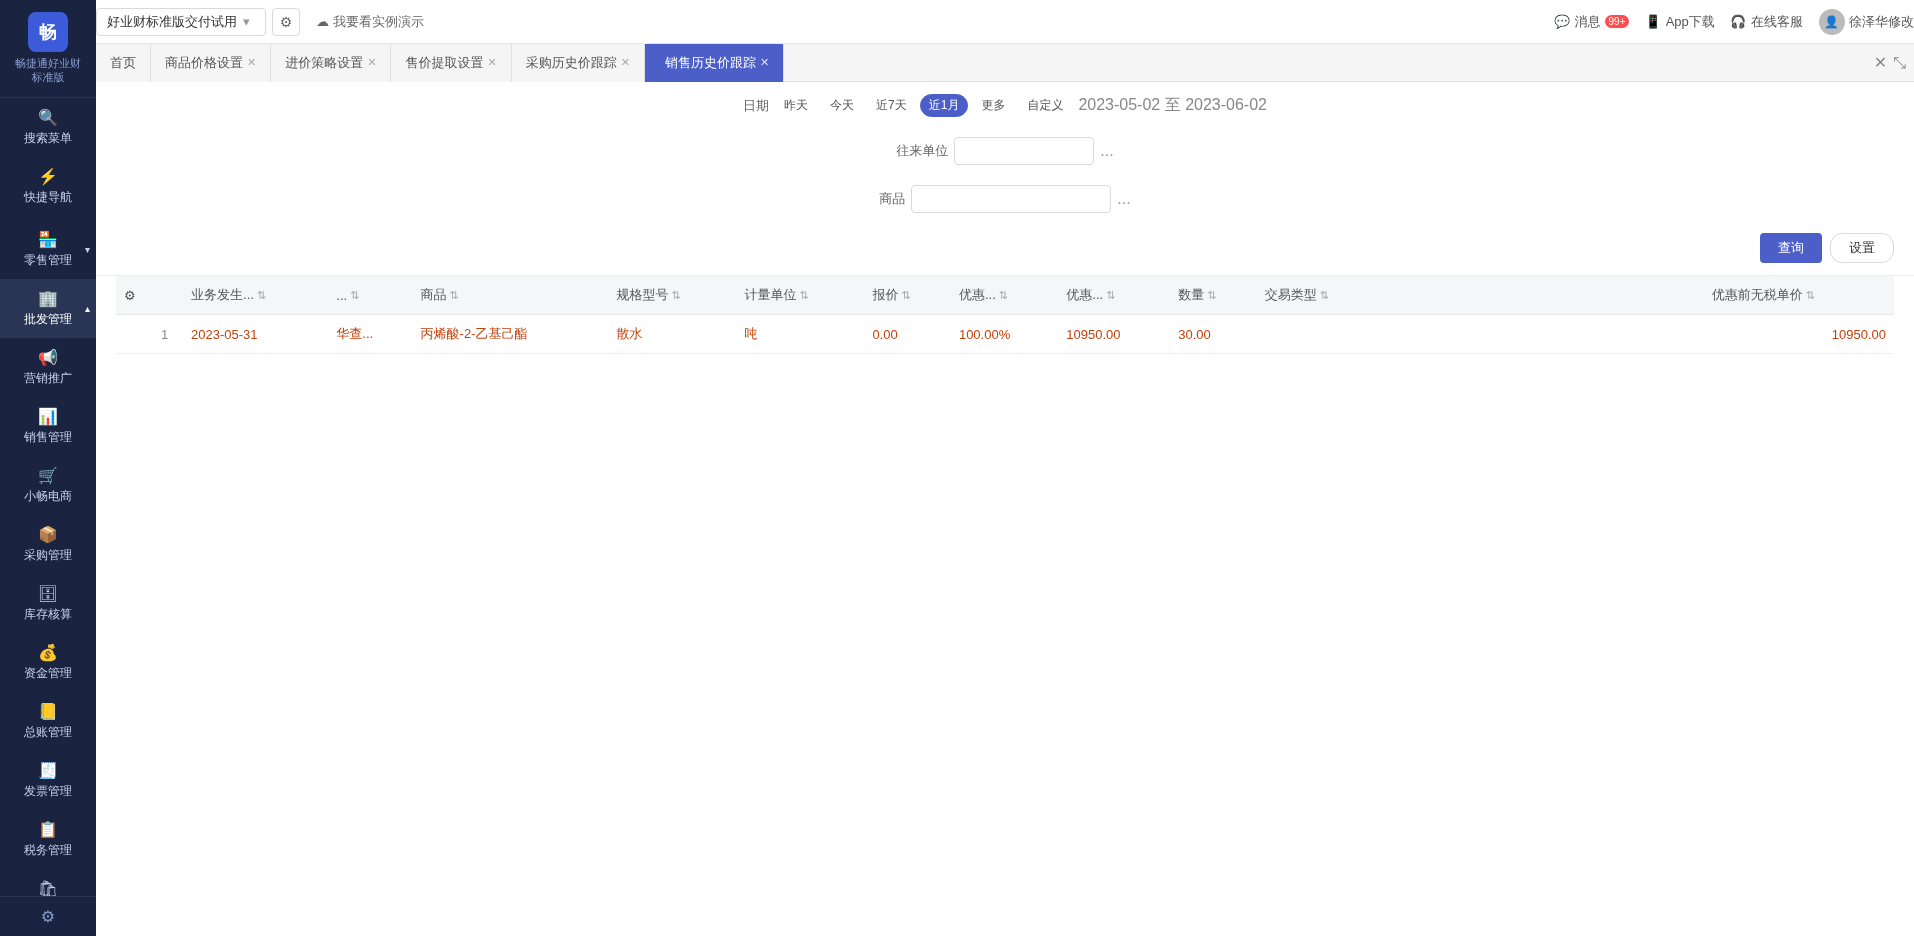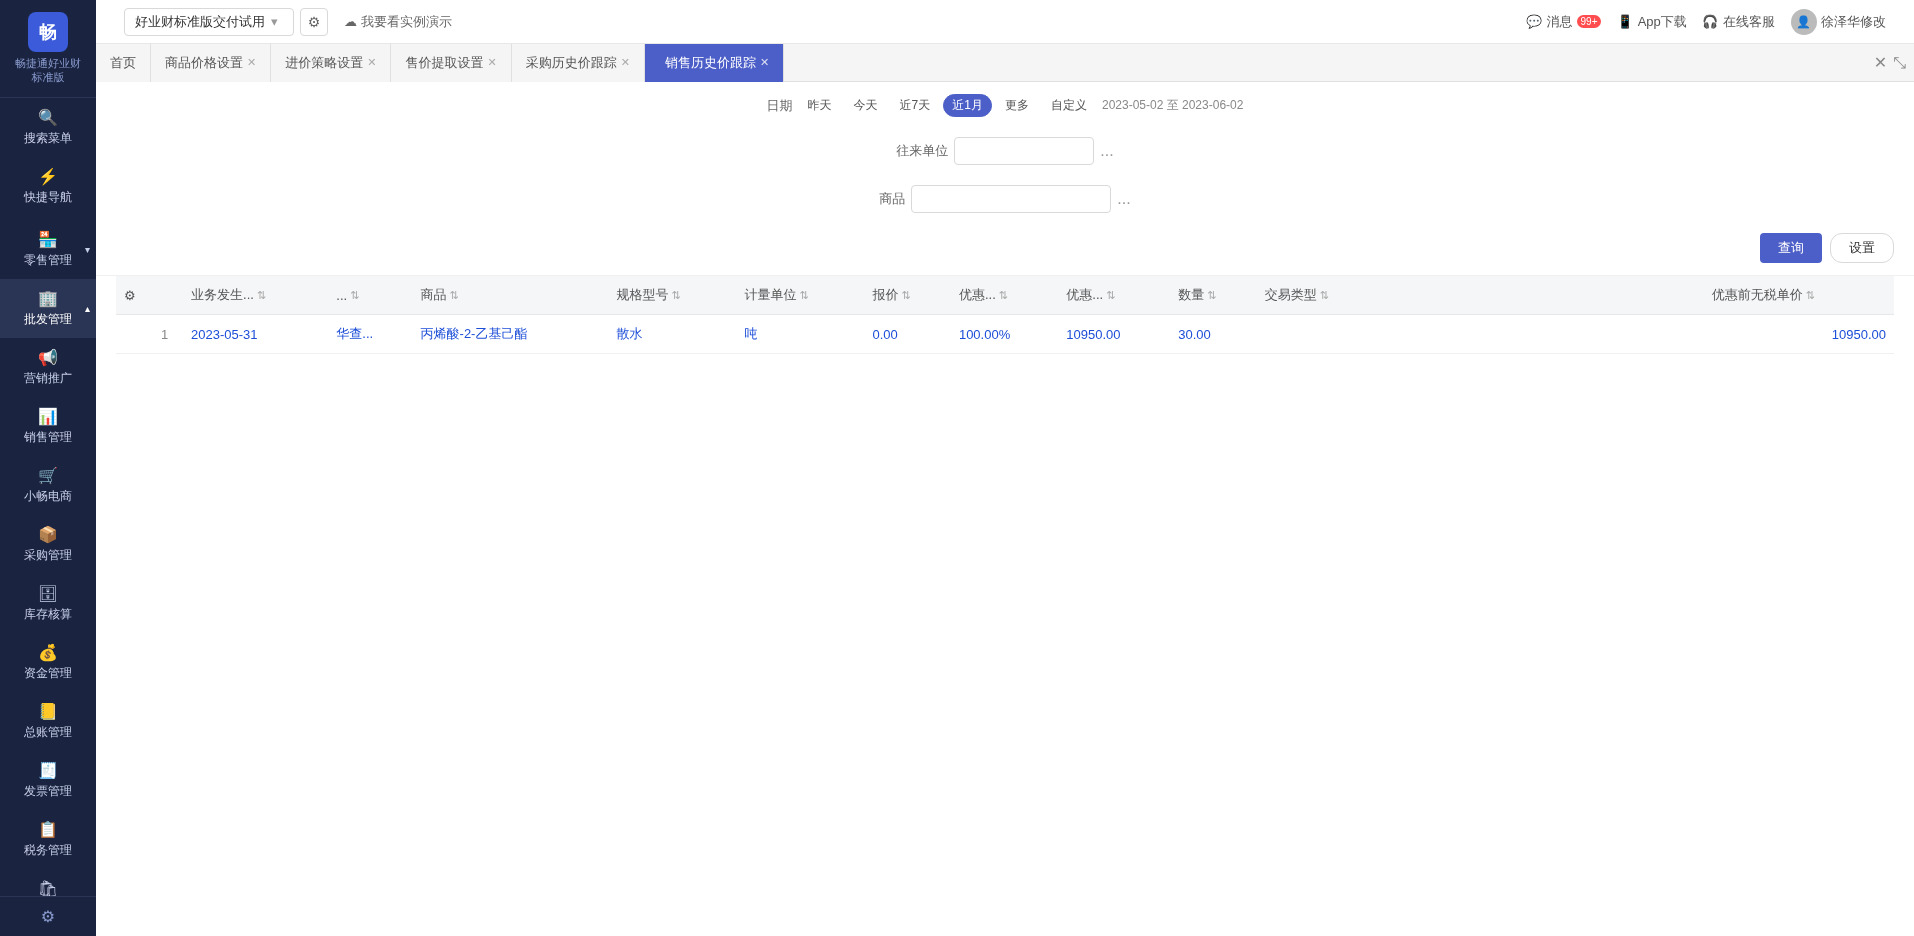--- a/index.html
+++ b/index.html
@@ -49,21 +49,21 @@
 
     
     .main-area { flex: 1; display: flex; flex-direction: column; background: #f0f2f5; overflow: hidden; }
 
     
     .topbar {
       background: white;
       height: 44px;
       display: flex;
       align-items: center;
-      padding: 0 28px;
+      padding: 0 0;
       border-bottom: 1px solid #e8e8e8;
       flex-shrink: 0;
     }
     .topbar-selector {
       display: flex; align-items: center; gap: 6px;
       padding: 4px 10px; border: 1px solid #d9d9d9; border-radius: 4px;
       cursor: pointer; background: white; font-size: 13px; color: #333;
       min-width: 170px;
     }
     .topbar-selector .chevron { color: #999; }
@@ -145,21 +145,21 @@
     .filter-label { color: #666; font-size: 13px; white-space: nowrap; }
     .date-options { display: flex; align-items: center; gap: 4px; }
     .date-btn {
       padding: 2px 8px; border-radius: 3px; font-size: 12px;
       cursor: pointer; color: #555; border: 1px solid transparent;
     }
     .date-btn.active {
       background: #4c5ec7; color: white; border-color: #4c5ec7;
       border-radius: 12px;
     }
-    .date-range { font-size: 12px; color: #888; margin-left: 0; }
+    .date-range { font-size: 16px; color: #888; margin-left: 0; }
     .filter-field {
       display: flex; align-items: center; gap: 6px;
     }
     .filter-text-input {
       width: 200px; height: 28px;
       border: 1px solid #d9d9d9; border-radius: 4px;
       padding: 0 8px; font-size: 13px; color: #333;
       outline: none;
     }
     .filter-dots { color: #999; cursor: pointer; font-size: 16px; line-height: 1; }
@@ -182,21 +182,21 @@
     .table-container { padding: 0 20px 20px 20px; background: white; }
     table { width: 100%; border-collapse: collapse; font-size: 13px; }
     thead tr { background: #f5f6f8; }
     th {
       padding: 10px 8px; text-align: left;
       color: #555; font-weight: 500;
       border-bottom: 1px solid #e8e8e8;
       white-space: nowrap;
     }
     td {
-      padding: 10px 8px; color: #1d4ed8;
+      padding: 10px 8px; color: #c2410c;
       border-bottom: 1px solid #f0f0f0;
       white-space: nowrap;
     }
     .th-sort { display: flex; align-items: center; gap: 3px; cursor: pointer; }
     .sort-icon { color: #aaa; font-size: 11px; }
 
     
     .th-checkbox { width: 30px; }
     .row-num { color: #888; text-align: center; }
   </style>

